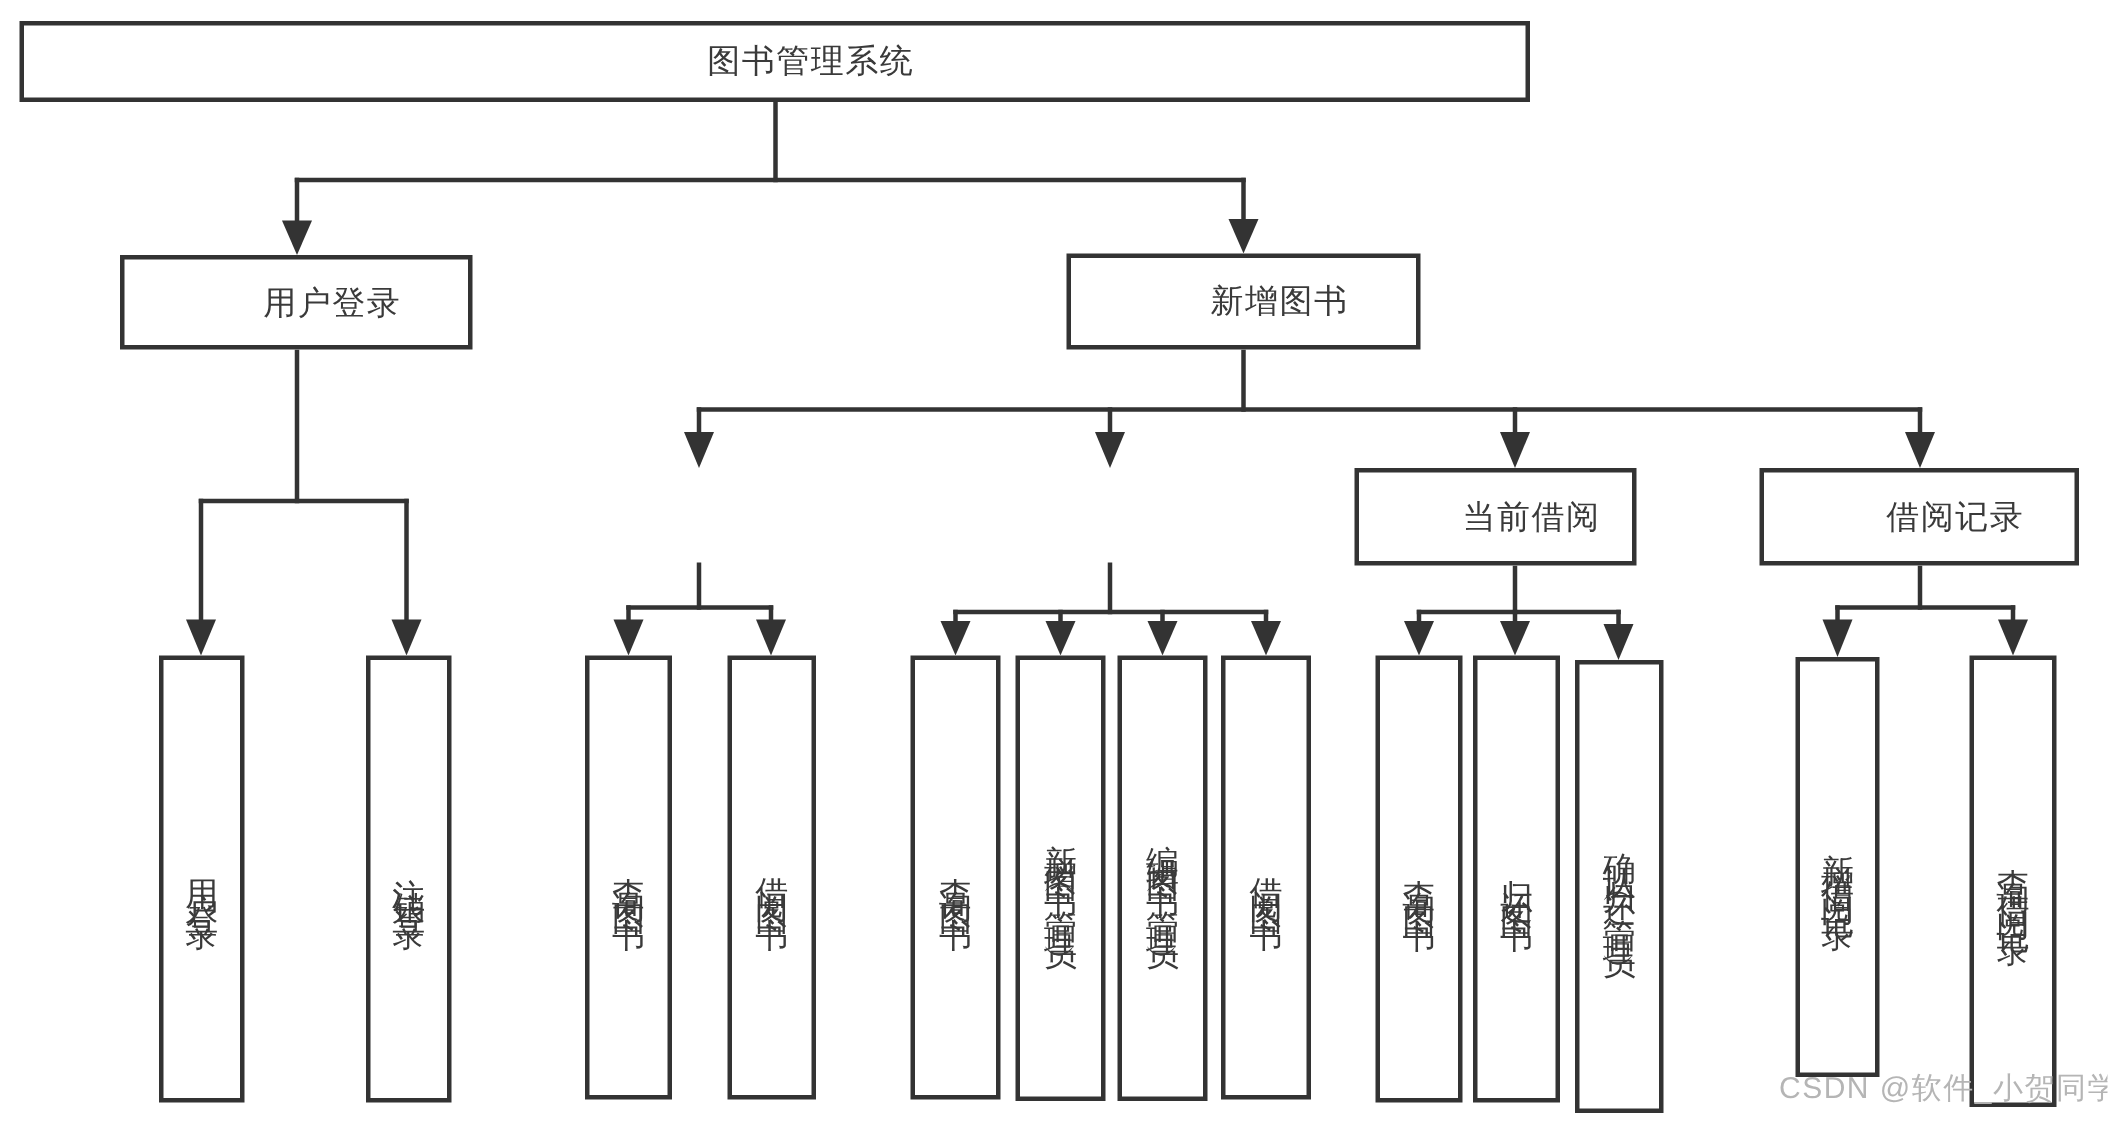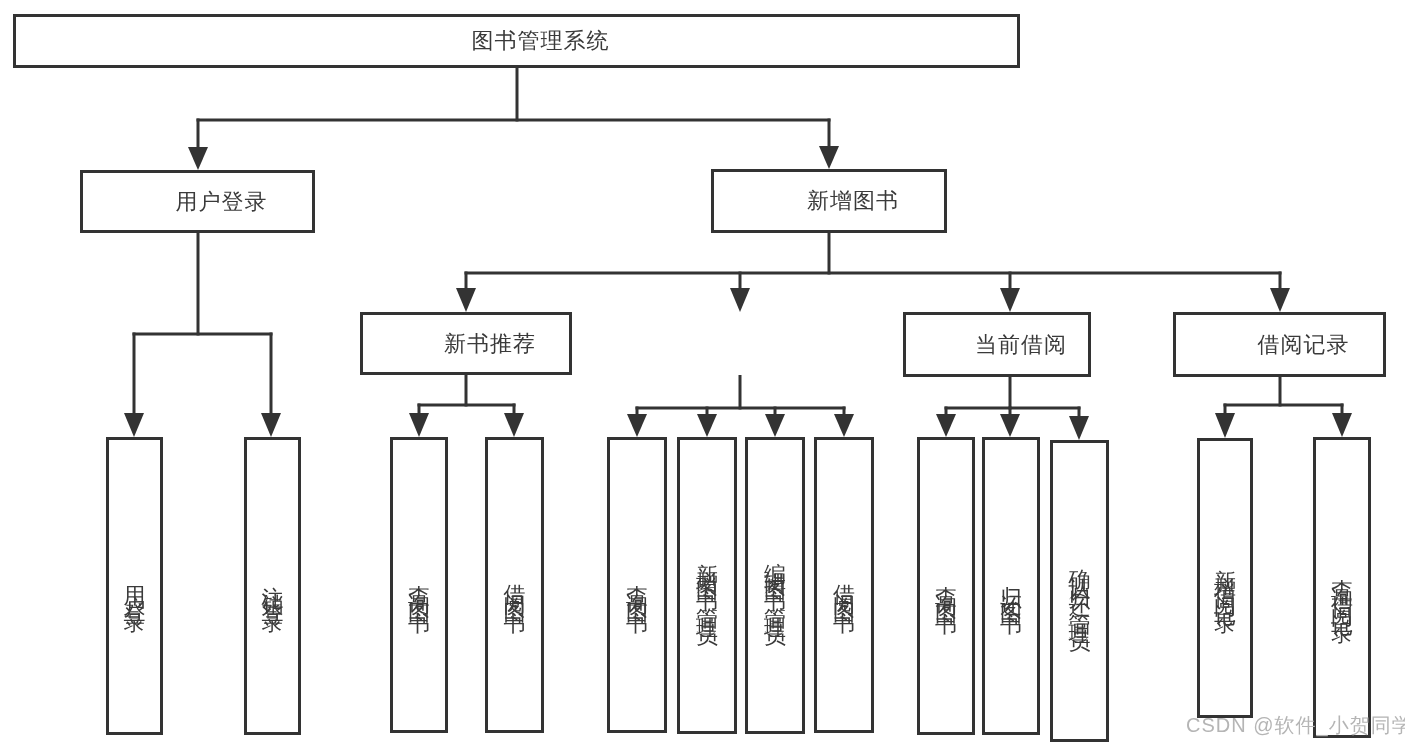--- a/index.html
+++ b/index.html
@@ -153,23 +153,20 @@
     <span class="lbl">图书管理系统</span>
   </div>
 
   <div class="hbox" style="left:80px;top:170px;width:235px;height:63px">
     <span class="lbl">用户登录</span>
   </div>
   <div class="hbox" style="left:711px;top:169px;width:236px;height:64px">
     <span class="lbl">新增图书</span>
   </div>
 
-  <div class="hbox" style="left:360px;top:312px;width:212px;height:63px">
-    <span class="lbl">新书推荐</span>
-  </div>
   <div class="hbox" style="left:903px;top:312px;width:188px;height:65px">
     <span class="lbl">当前借阅</span>
   </div>
   <div class="hbox" style="left:1173px;top:312px;width:213px;height:65px">
     <span class="lbl">借阅记录</span>
   </div>
 
   <div class="vbox" style="left:106px;top:437px;width:57px;height:298px">
     <span class="vlbl">用户登录</span>
   </div>

